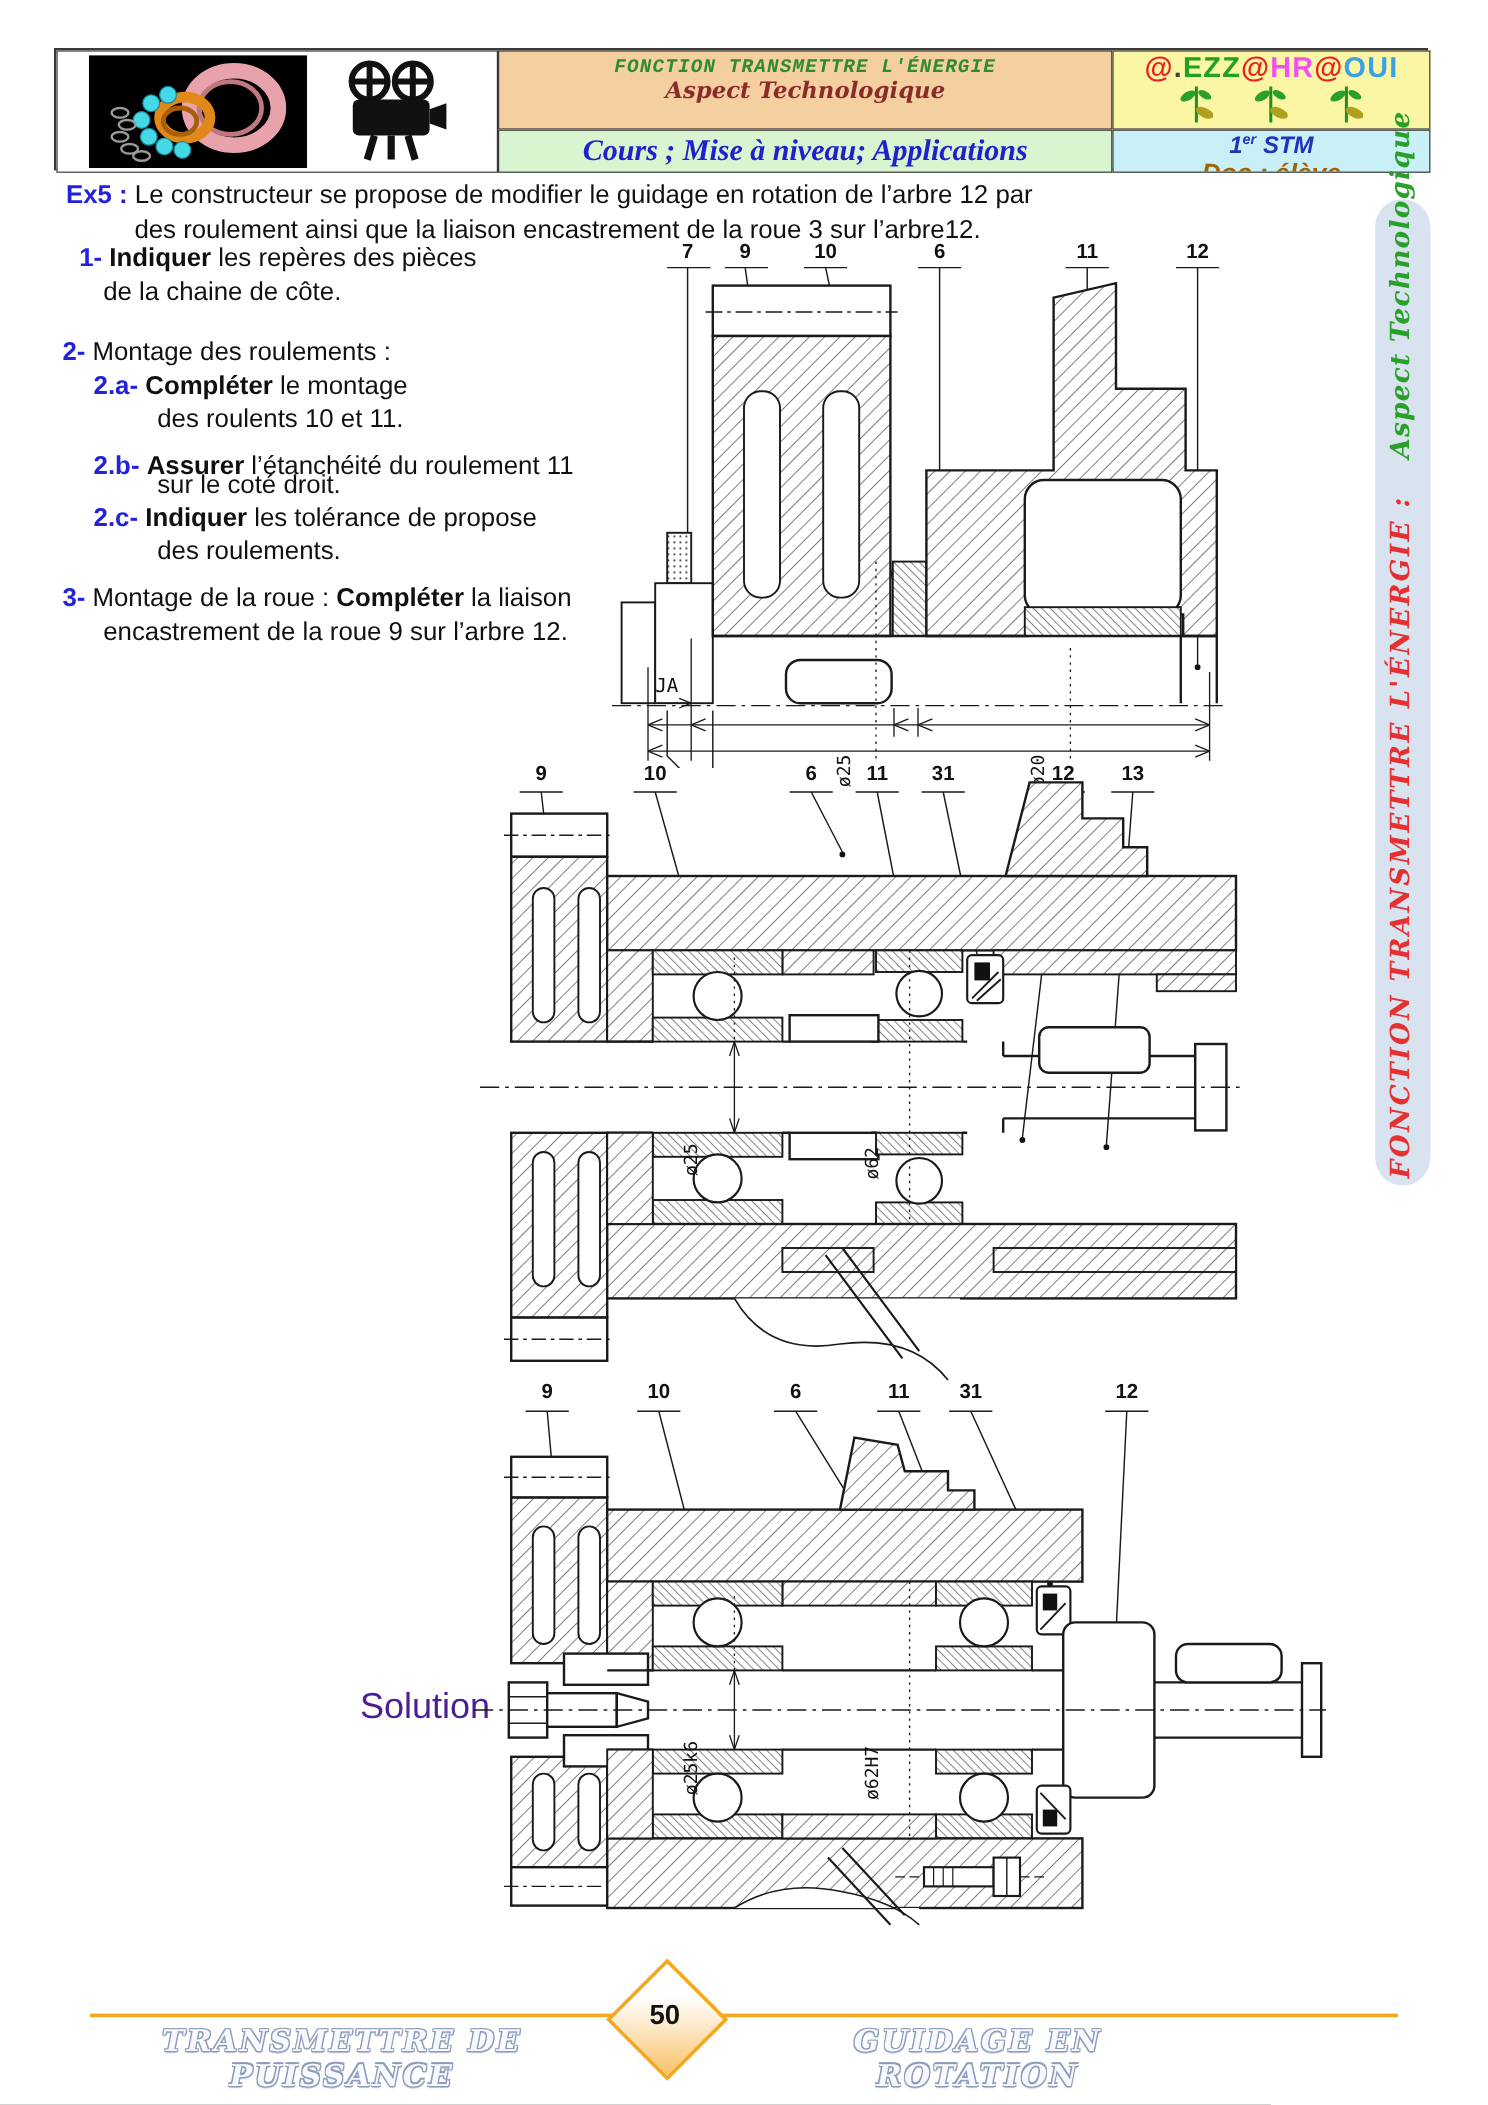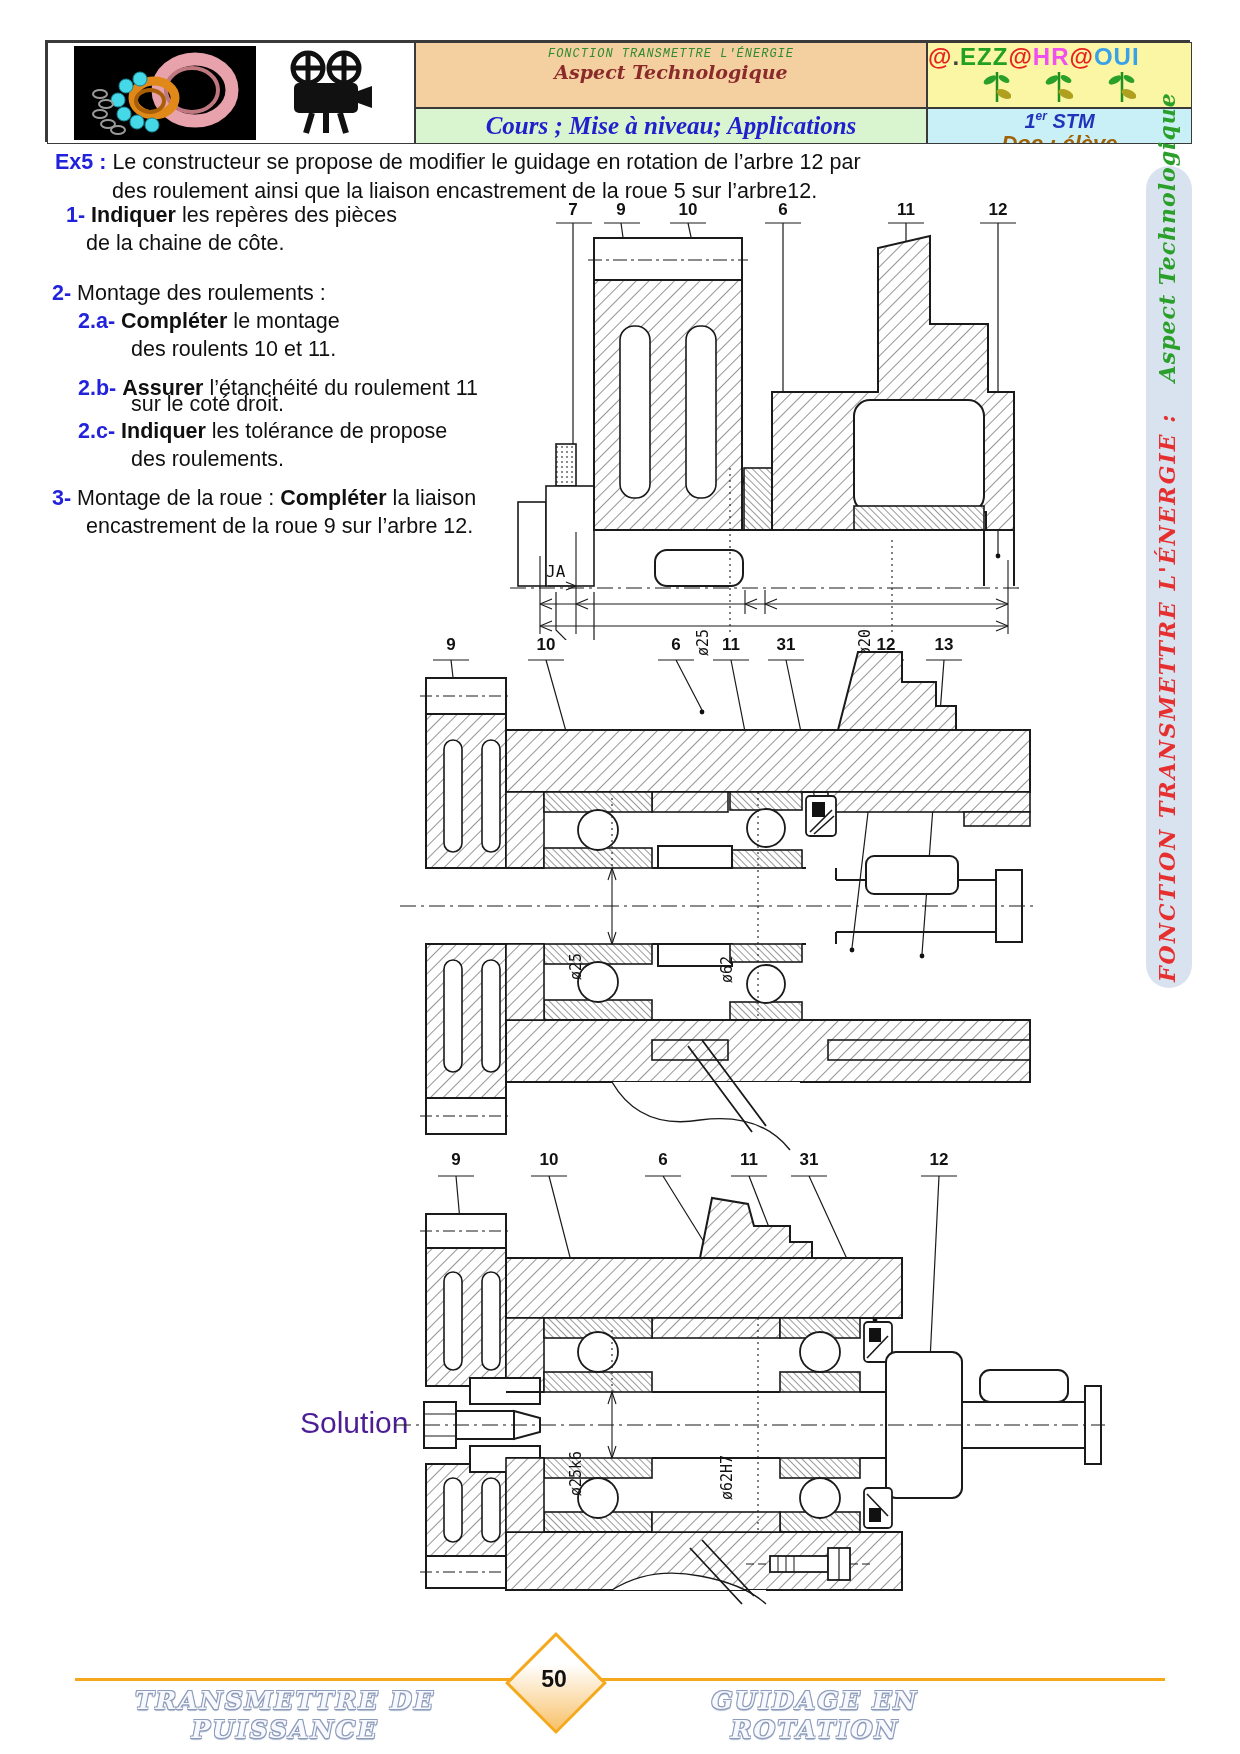--- a/index.html
+++ b/index.html
@@ -6,23 +6,23 @@
   .page{position:relative;width:1240px;height:1754px;background:#ffffff;font-family:"Liberation Sans",sans-serif;overflow:hidden;}
 
   
   .hdr{position:absolute;left:45px;top:40px;width:1145px;height:102px;display:grid;
        grid-template-columns:368px 512px 265px;grid-template-rows:66px 36px;
        border:2px solid #3a3a3a;box-sizing:border-box;background:#fff;}
   .hdr>div{border:1px solid #3a3a3a;box-sizing:border-box;overflow:hidden;}
   .cell-imgs{grid-row:1/3;display:flex;align-items:center;gap:26px;padding-left:26px;background:#fff;}
   .cell-title{background:#f4cfa0;text-align:center;padding-top:4px;}
   .cell-course{background:#d9f5d0;text-align:center;display:flex;align-items:center;justify-content:center;}
-  .cell-author{background:#fbf6a3;position:relative;}
+  .cell-author{background:#fbf6a3;text-align:center;position:relative;}
   .cell-stm{background:#c9f0f6;text-align:center;line-height:1.05;padding-top:1px;}
-  .t-main{font-family:"Liberation Mono",monospace;font-style:italic;font-weight:normal;font-size:12px;color:#2e8b2e;letter-spacing:1px;}
+  .t-main{font-family:"Liberation Mono",monospace;font-style:italic;font-weight:bold;font-size:16px;color:#2e8b2e;letter-spacing:1px;}
   .t-sub{font-family:"DejaVu Serif",serif;font-style:italic;font-weight:bold;font-size:19px;color:#8a2a2a;}
   .t-course{font-family:"Liberation Serif",serif;font-style:italic;font-weight:bold;font-size:25px;color:#2020cc;}
   .t-author{font-weight:bold;font-size:24px;letter-spacing:1px;line-height:1;margin-top:2px;}
   .c0,.c3,.c5{color:#e82222}.c1{color:#444}.c2{color:#22a022}.c4{color:#f050f0}.c6{color:#3aa0e8}
   .t-stm{font-style:italic;font-weight:bold;font-size:20px;color:#2233bb;}
   .t-stm sup{font-size:12px;}
   .t-doc{font-style:italic;font-weight:bold;font-size:22px;color:#a16207;}
   .flowers{display:flex;justify-content:space-around;padding:0 38px;margin-top:1px;}
 
   
@@ -122,21 +122,21 @@
     <div class="cell-course">
       <span class="t-course">Cours ; Mise à niveau; Applications</span>
     </div>
     <div class="cell-stm">
       <div class="t-stm"><span>1</span><sup>er</sup><span> STM</span></div>
       <div class="t-doc">Doc : élève</div>
     </div>
   </div>
 
   <div class="bt" style="left:55px;top:150px;"><span class="blue">Ex5 :</span> <span>Le constructeur se propose de modifier le guidage en rotation de l’arbre 12 par</span></div>
-  <div class="bt" style="left:112px;top:179px;">des roulement ainsi que la liaison encastrement de la roue 5 sur l’arbre12.</div>
+  <div class="bt" style="left:112px;top:179px;">des roulement ainsi que la liaison encastrement de la roue 3 sur l’arbre12.</div>
 
   <div class="bt" style="left:52px;top:203px;margin-left:14px;"><span class="blue">1-</span> <span class="b">Indiquer</span><span> les repères des pièces</span></div>
   <div class="bt" style="left:86px;top:231px;">de la chaine de côte.</div>
 
   <div class="bt" style="left:52px;top:281px;"><span class="blue">2-</span><span> Montage des roulements :</span></div>
   <div class="bt" style="left:78px;top:309px;"><span class="blue">2.a-</span> <span class="b">Compléter</span><span> le montage</span></div>
   <div class="bt" style="left:131px;top:337px;">des roulents 10 et 11.</div>
   <div class="bt" style="left:78px;top:376px;"><span class="blue">2.b-</span> <span class="b">Assurer</span><span> l’étanchéité du roulement 11</span></div>
   <div class="bt" style="left:131px;top:392px;">sur le coté droit.</div>
   <div class="bt" style="left:78px;top:419px;"><span class="blue">2.c-</span> <span class="b">Indiquer</span><span> les tolérance de propose</span></div>

